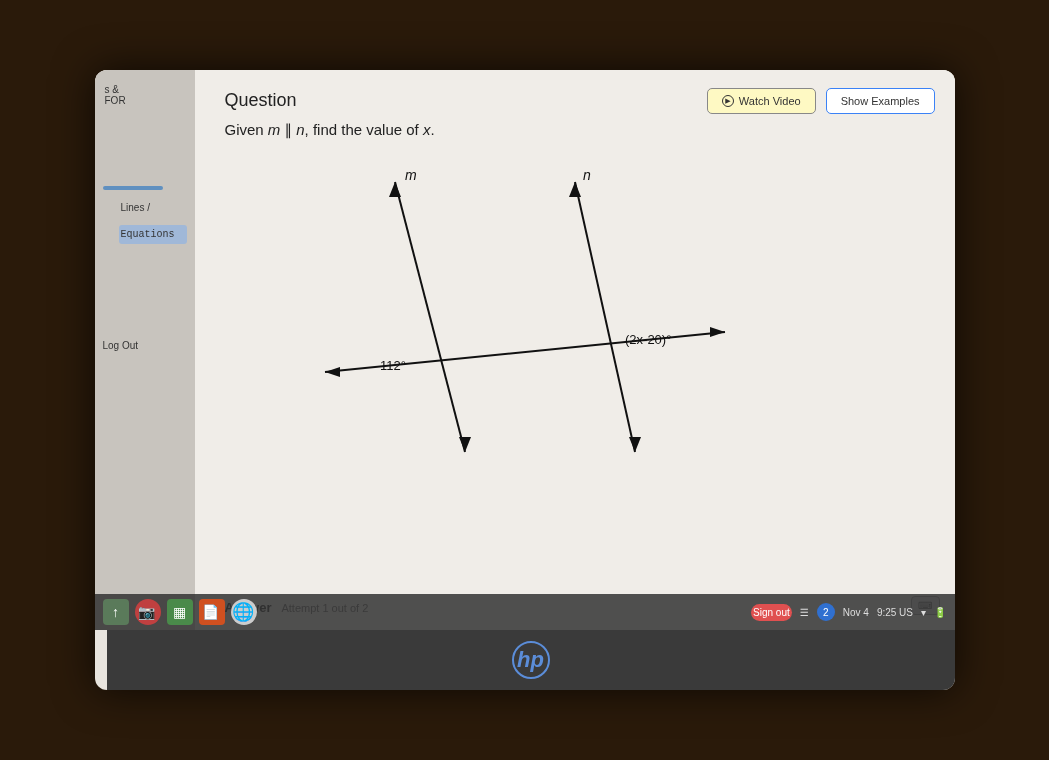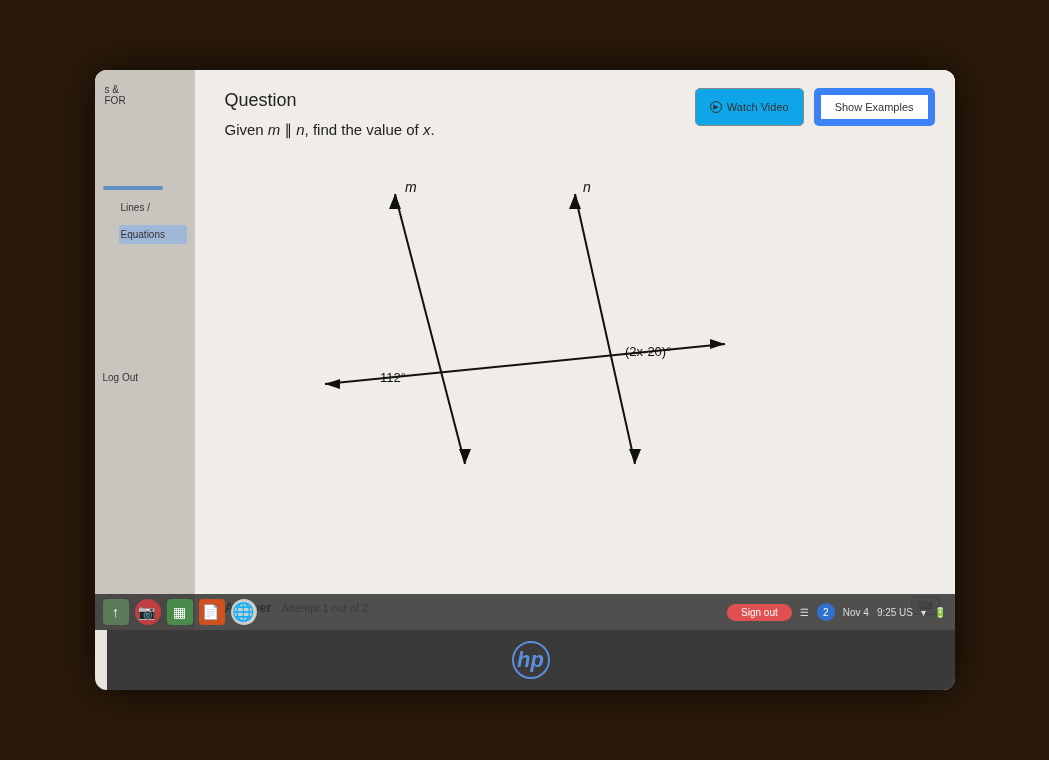--- a/index.html
+++ b/index.html
@@ -80,20 +80,21 @@
       font-size: 10px;
       color: #333;
       padding: 4px 2px;
       cursor: pointer;
       margin-left: 16px;
     }
 
     .sidebar-link.active {
       background: #a0b8d8;
       border-radius: 3px;
+      font-family: Liberation Mono, monospace;
     }
 
     .log-out {
       margin-top: auto;
       font-size: 10px;
       color: #333;
       cursor: pointer;
     }
 
     .main-content {
@@ -114,33 +115,33 @@
     .top-buttons {
       position: absolute;
       top: 18px;
       right: 20px;
       display: flex;
       gap: 10px;
     }
 
     .watch-video-btn {
       border: 1px solid #888;
-      background: #0ea5e9;
+      background: #fef9c3;
       padding: 6px 14px;
       border-radius: 5px;
       font-size: 11px;
       cursor: pointer;
       display: flex;
       align-items: center;
       gap: 5px;
       color: #333;
     }
 
     .show-examples-btn {
-      border: 7px solid #3b82f6;
+      border: 1px solid #3b82f6;
       background: white;
       padding: 6px 14px;
       border-radius: 5px;
       font-size: 11px;
       cursor: pointer;
       color: #333;
     }
 
     .play-icon {
       width: 12px;
@@ -149,21 +150,21 @@
       border-radius: 50%;
       display: flex;
       align-items: center;
       justify-content: center;
       font-size: 7px;
     }
 
     .question-text {
       font-size: 15px;
       color: #222;
-      margin-bottom: 32px;
+      margin-bottom: 20px;
       line-height: 1.5;
     }
 
     .question-text em {
       font-style: italic;
     }
 
     .diagram-area {
       position: relative;
       width: 480px;
@@ -241,21 +242,21 @@
       display: flex;
       align-items: center;
       gap: 8px;
     }
 
     .sign-out-btn {
       background: #e05050;
       color: white;
       border: none;
       border-radius: 14px;
-      padding: 3px 14px;
+      padding: 3px 2px;
       font-size: 10px;
       cursor: pointer;
     }
 
     .taskbar-text {
       font-size: 10px;
       color: #ddd;
     }
 
     .taskbar-num {
@@ -279,21 +280,21 @@
 
     <div class="sidebar">
       <div class="sidebar-item">
         <div>s &amp;</div>
         <div>FOR</div>
       </div>
       <div style="height:60px;"></div>
       <div style="width:60px; height:4px; background:#6090c0; border-radius:2px;"></div>
       <div class="sidebar-link">Lines /</div>
       <div class="sidebar-link active">Equations</div>
-      <div class="log-out" style="margin-top: 120px;">Log Out</div>
+      <div class="log-out" style="margin-top: 88px;">Log Out</div>
     </div>
 
     <div class="main-content">
 
       <div class="question-label">Question</div>
 
       <div class="top-buttons">
         <button class="watch-video-btn">
           <span class="play-icon">▶</span>
           <span>Watch Video</span>

